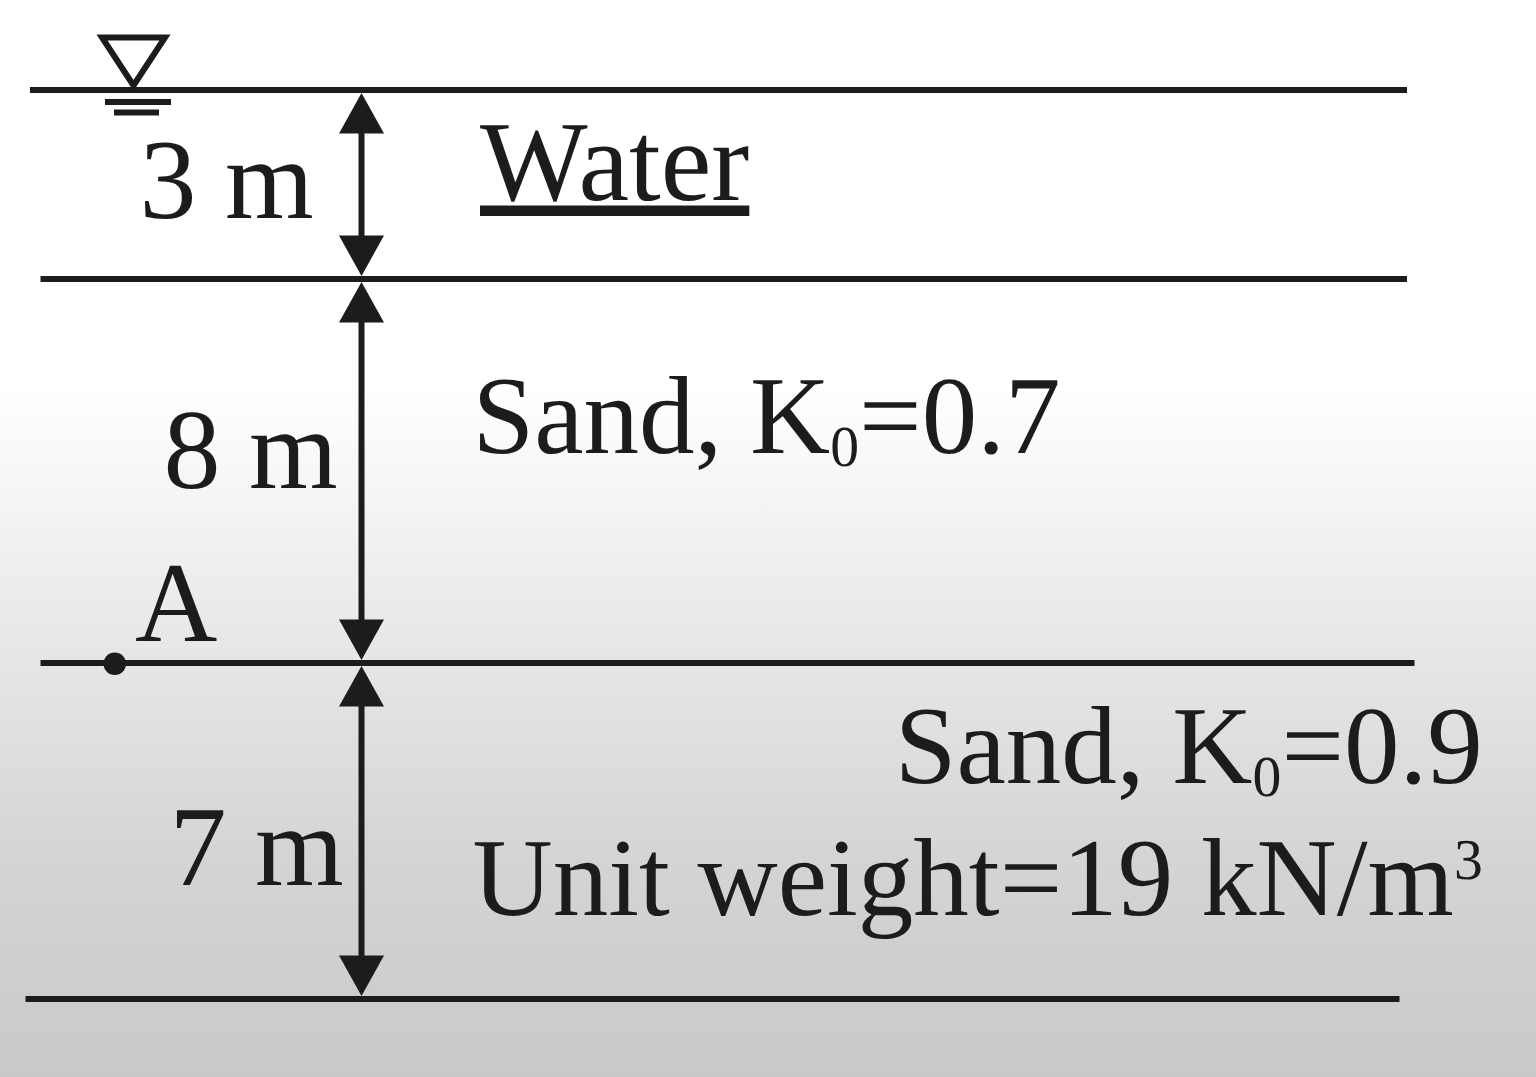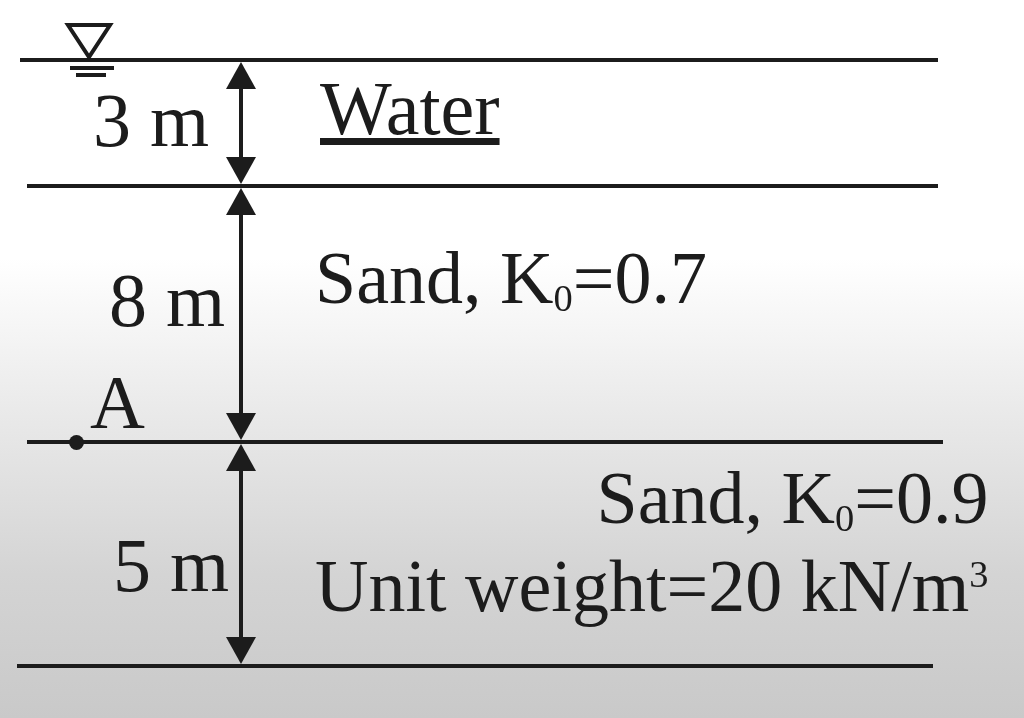--- a/index.html
+++ b/index.html
@@ -118,29 +118,29 @@
   </svg>
 
   <svg class="dim-arrow" id="arrow-sand" width="32" height="220" viewBox="0 0 32 220">
     <polygon points="16,0 1,27 31,27" fill="currentColor"></polygon>
     <rect x="14" y="20" width="4" height="180" fill="currentColor"></rect>
     <polygon points="16,220 1,193 31,193" fill="currentColor"></polygon>
   </svg>
 
   <div class="label" id="label-3m">3 m</div>
   <div class="label" id="label-8m">8 m</div>
-  <div class="label" id="label-7m">5 m</div>
+  <div class="label" id="label-7m">7 m</div>
 
   <div class="label" id="label-water">Water</div>
 
   <div class="layer-text" id="clay-text">
     <div><span>Sand, K</span><sub>0</sub><span>=0.7</span></div>
   </div>
 
   <div class="layer-text" id="sand-text">
     <div><span>Sand, K</span><sub>0</sub><span>=0.9</span></div>
-    <div><span>Unit weight=20 kN/m</span><sup>3</sup></div>
+    <div><span>Unit weight=19 kN/m</span><sup>3</sup></div>
   </div>
 
   <div class="point-dot"></div>
   <div class="label" id="label-a">A</div>
 
 </div>
 
 </body></html>

